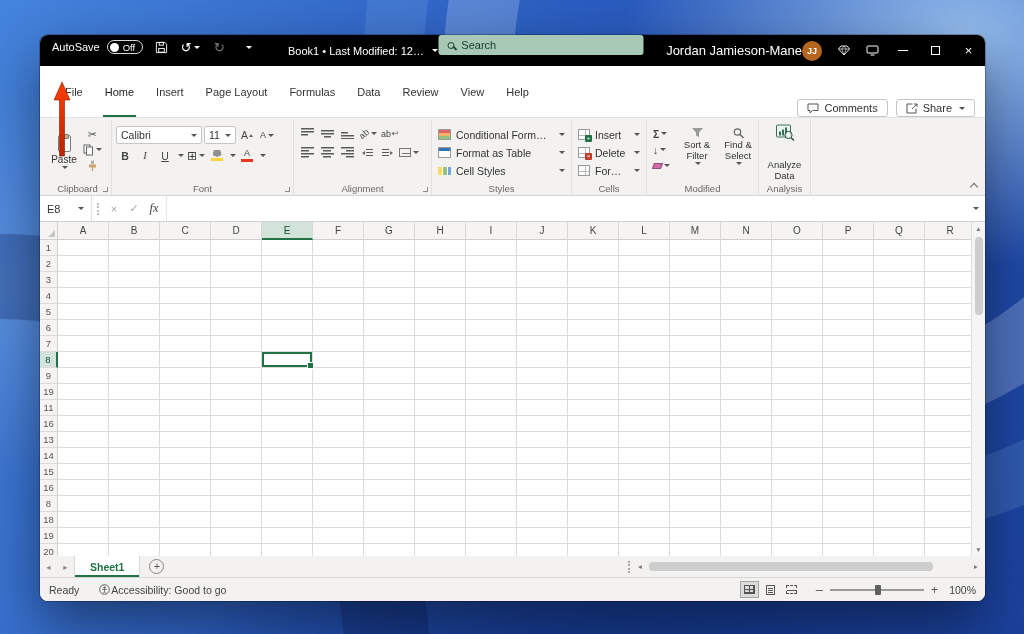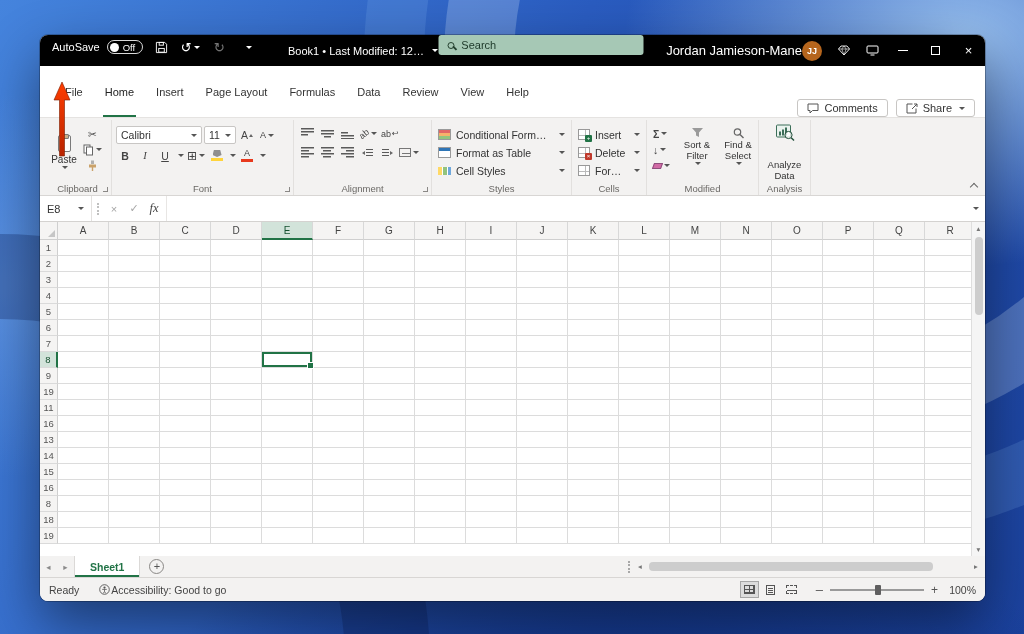--- a/index.html
+++ b/index.html
@@ -932,20 +932,41 @@
             <div class="grid-cell"></div>
             <div class="grid-cell"></div>
             <div class="grid-cell"></div>
             <div class="grid-cell"></div>
             <div class="grid-cell"></div>
             <div class="grid-cell"></div>
             <div class="grid-cell"></div>
             <div class="grid-cell"></div>
             <div class="grid-cell"></div>
           </div>
+          <div class="grid-row">
+            <div class="row-header">20</div>
+            <div class="grid-cell"></div>
+            <div class="grid-cell"></div>
+            <div class="grid-cell"></div>
+            <div class="grid-cell"></div>
+            <div class="grid-cell"></div>
+            <div class="grid-cell"></div>
+            <div class="grid-cell"></div>
+            <div class="grid-cell"></div>
+            <div class="grid-cell"></div>
+            <div class="grid-cell"></div>
+            <div class="grid-cell"></div>
+            <div class="grid-cell"></div>
+            <div class="grid-cell"></div>
+            <div class="grid-cell"></div>
+            <div class="grid-cell"></div>
+            <div class="grid-cell"></div>
+            <div class="grid-cell"></div>
+            <div class="grid-cell"></div>
+          </div>
         </div>
     </div>
     <div class="v-scrollbar">
       <span class="sb-arrow">
           <span>▴</span>
         </span>
       <span class="v-thumb"></span>
       <span class="v-fill"></span>
       <span class="sb-arrow">
           <span>▾</span>

